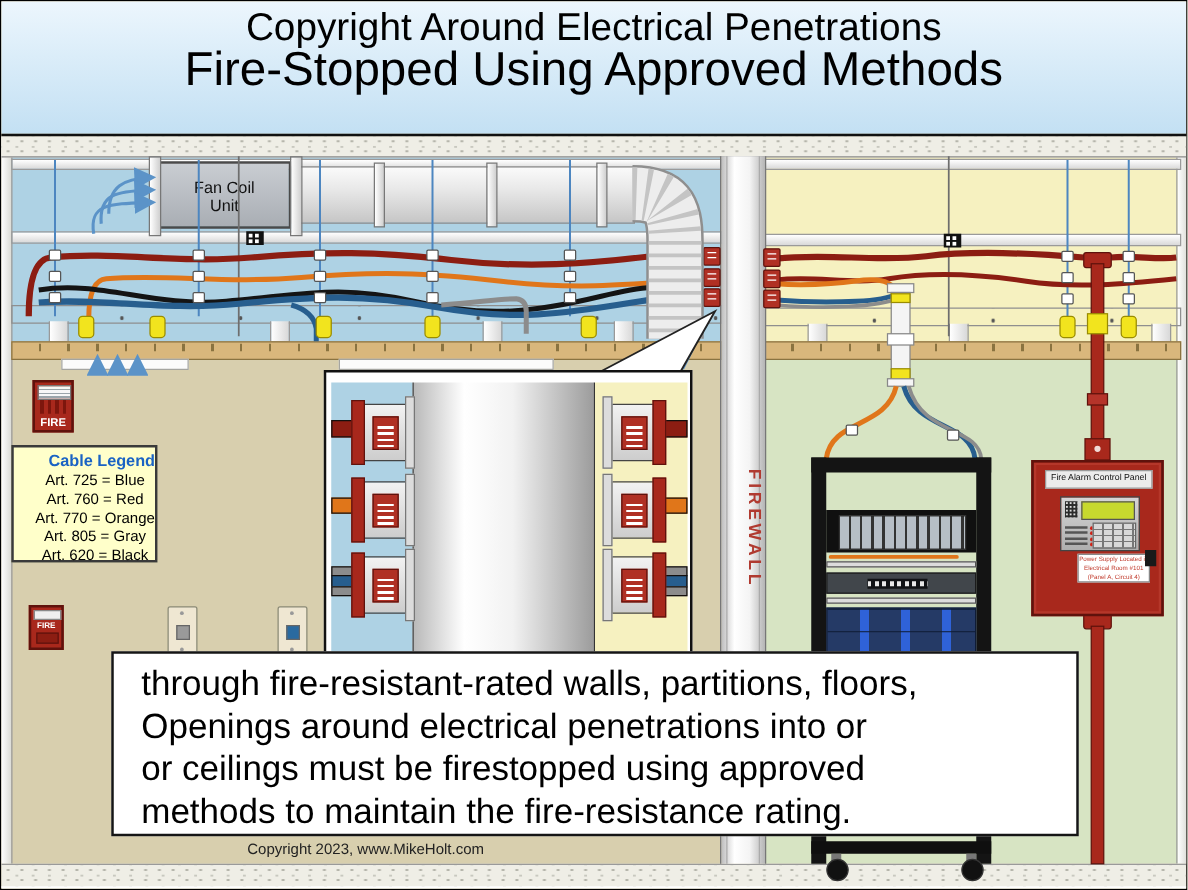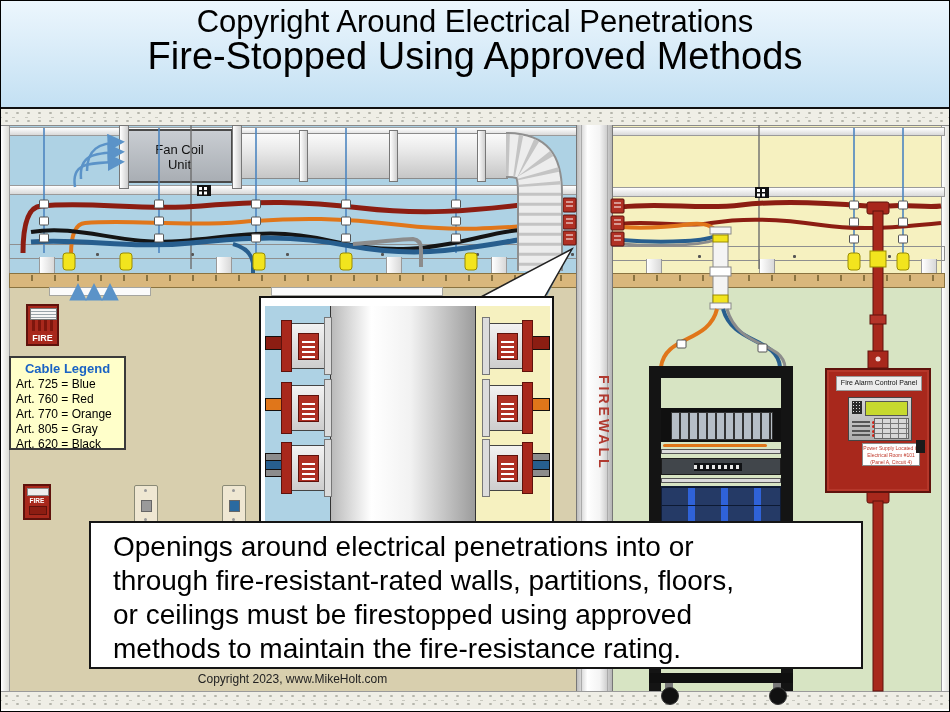--- a/index.html
+++ b/index.html
@@ -39,22 +39,22 @@
   #firewall .inner-r{position:absolute;right:4px;top:0;width:1px;height:100%;background:#aaa;}
   #firewall-label{position:absolute;left:0;top:238px;width:100%;text-align:center;
     writing-mode:vertical-rl;color:#b03a30;font-size:14px;font-weight:bold;letter-spacing:3px;height:120px;margin:0 auto;}
   
   #fcu{left:125px;top:128px;width:107px;height:54px;background:linear-gradient(#c9cdd2,#a9aeb4);
     border:2px solid #4a4a4a;z-index:2;text-align:center;color:#111;font-size:13px;line-height:15px;padding-top:11px;box-sizing:border-box;}
   .flange-v{background:linear-gradient(90deg,#fff,#cfcfcf);border:1px solid #777;z-index:3;}
   #duct{left:232px;top:132px;width:273px;height:44px;background:linear-gradient(#fafafa 0,#e8e8e8 40%,#c6c6c6 100%);border:1px solid #8a8a8a;z-index:2;}
   
   #legend{left:8px;top:355px;width:117px;height:94px;background:#ffffca;border:2px solid #3a3a3a;z-index:4;box-sizing:border-box;}
-  #legend .lg-title{color:#1a63c4;font-size:13px;font-weight:bold;text-align:center;margin:3px 0 1px 0;}
-  #legend .lg-item{font-size:12px;line-height:15px;color:#000;padding-left:5px;}
+  #legend .lg-title{color:#1a63c4;font-size:13px;font-weight:bold;text-align:right;margin:3px 0 1px 0;}
+  #legend .lg-item{font-size:12px;line-height:15px;color:#000;padding-left:17px;text-align:center;}
   
   #horn{left:25px;top:303px;width:33px;height:42px;background:#a8281c;border:2px solid #5f120c;z-index:4;box-sizing:border-box;}
   #horn .strobe{position:absolute;left:2px;top:2px;width:25px;height:10px;border:1px solid #777;
     background:repeating-linear-gradient(180deg,#f6f6f6 0 2px,#9aa4aa 2px 3px);}
   #horn .grill{position:absolute;left:4px;top:14px;width:21px;height:11px;
     background:repeating-linear-gradient(90deg,#7d160d 0 3px,#a8281c 3px 6px);}
   #horn .fire{position:absolute;left:0;bottom:1px;width:100%;text-align:center;color:#fff;font-size:9px;font-weight:bold;}
   
   #pull{left:22px;top:483px;width:28px;height:36px;background:#a8281c;border:2px solid #5f120c;z-index:4;box-sizing:border-box;}
   #pull .bar{position:absolute;left:2px;top:2px;width:20px;height:6px;background:#eee;border:1px solid #888;}
@@ -445,22 +445,22 @@
     </div>
     <div class="plabel">
       <div>Power Supply Located in</div>
       <div>Electrical Room #101</div>
       <div>(Panel A, Circuit 4)</div>
     </div>
     <div class="latch"></div>
   </div>
 
   <div class="abs" id="caption">
+    <div>through fire-resistant-rated walls, partitions, floors,</div>
     <div>Openings around electrical penetrations into or</div>
-    <div>through fire-resistant-rated walls, partitions, floors,</div>
     <div>or ceilings must be firestopped using approved</div>
     <div>methods to maintain the fire-resistance rating.</div>
   </div>
 
   <div class="abs" id="copyright">Copyright 2023, www.MikeHolt.com</div>
 
   <div class="abs" id="title-panel">
     <div class="t1">Copyright Around Electrical Penetrations</div>
     <div class="t2">Fire-Stopped Using Approved Methods</div>
   </div>

